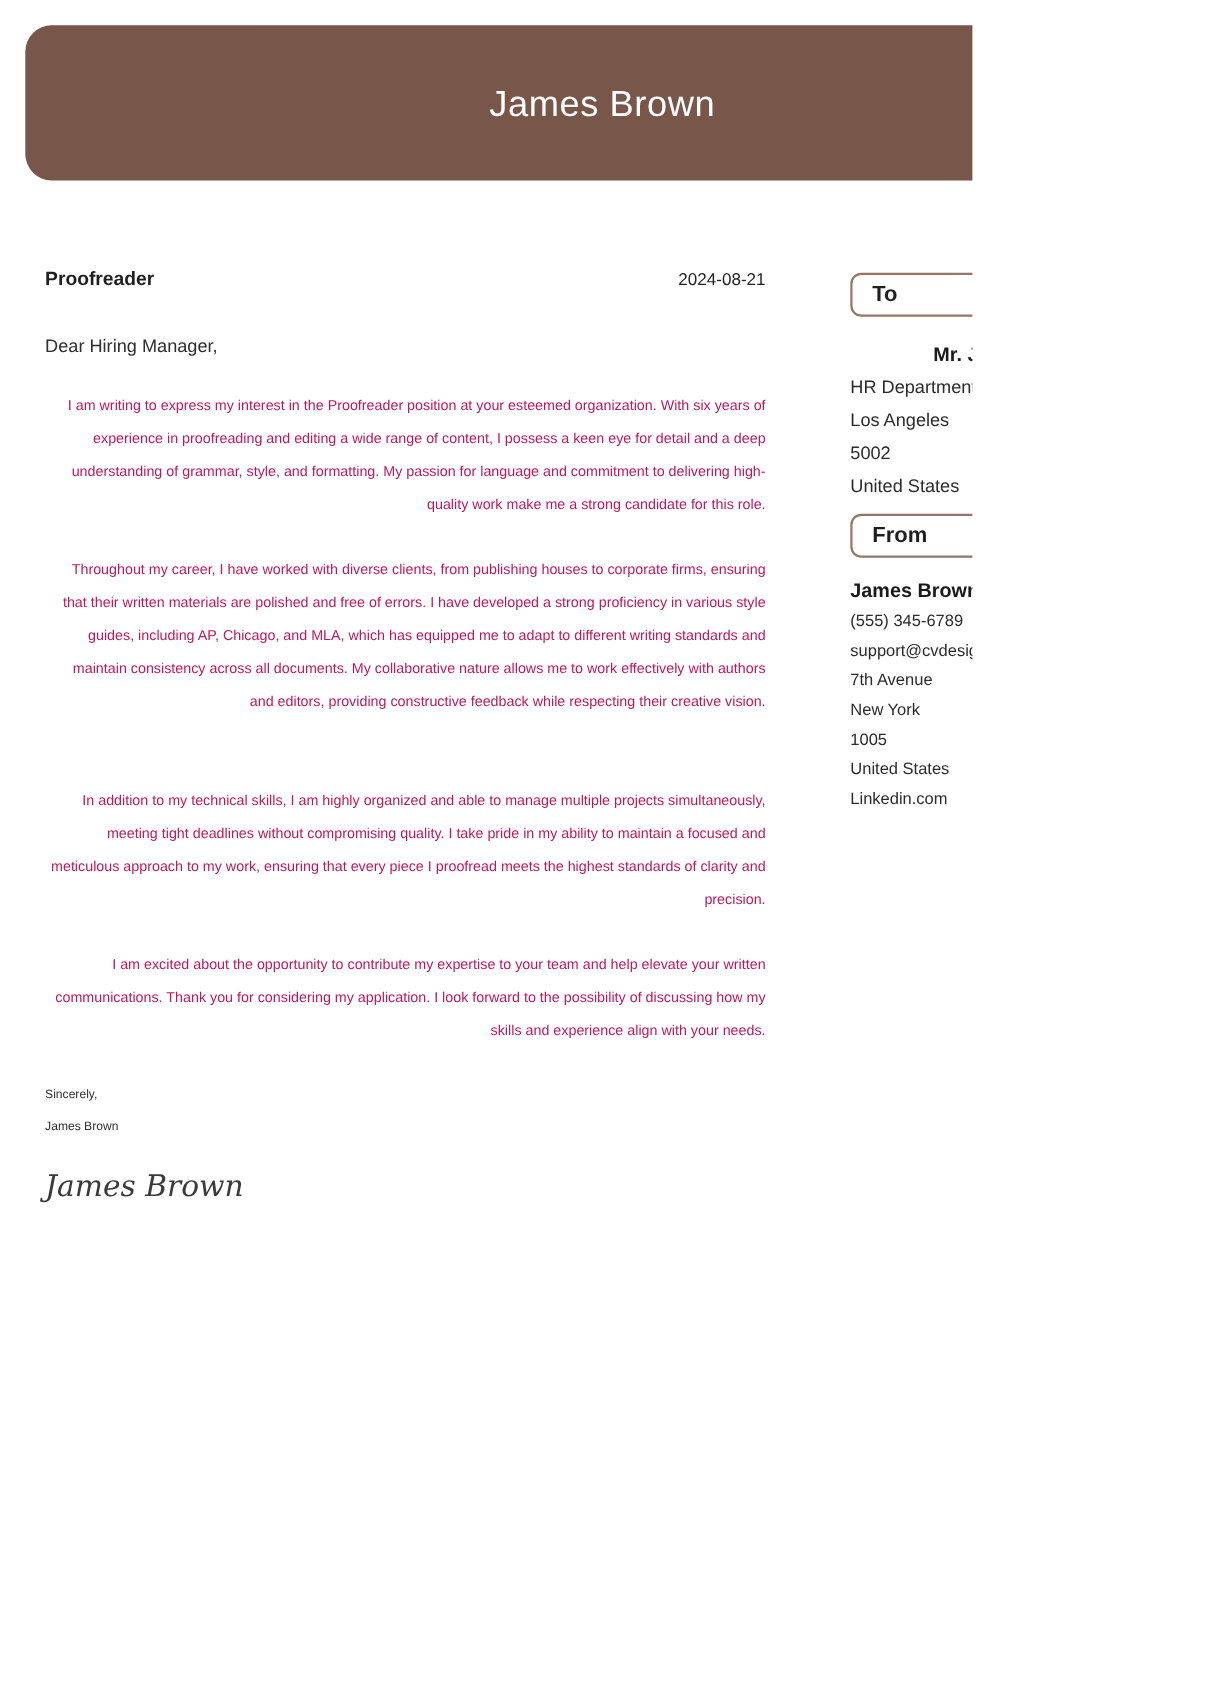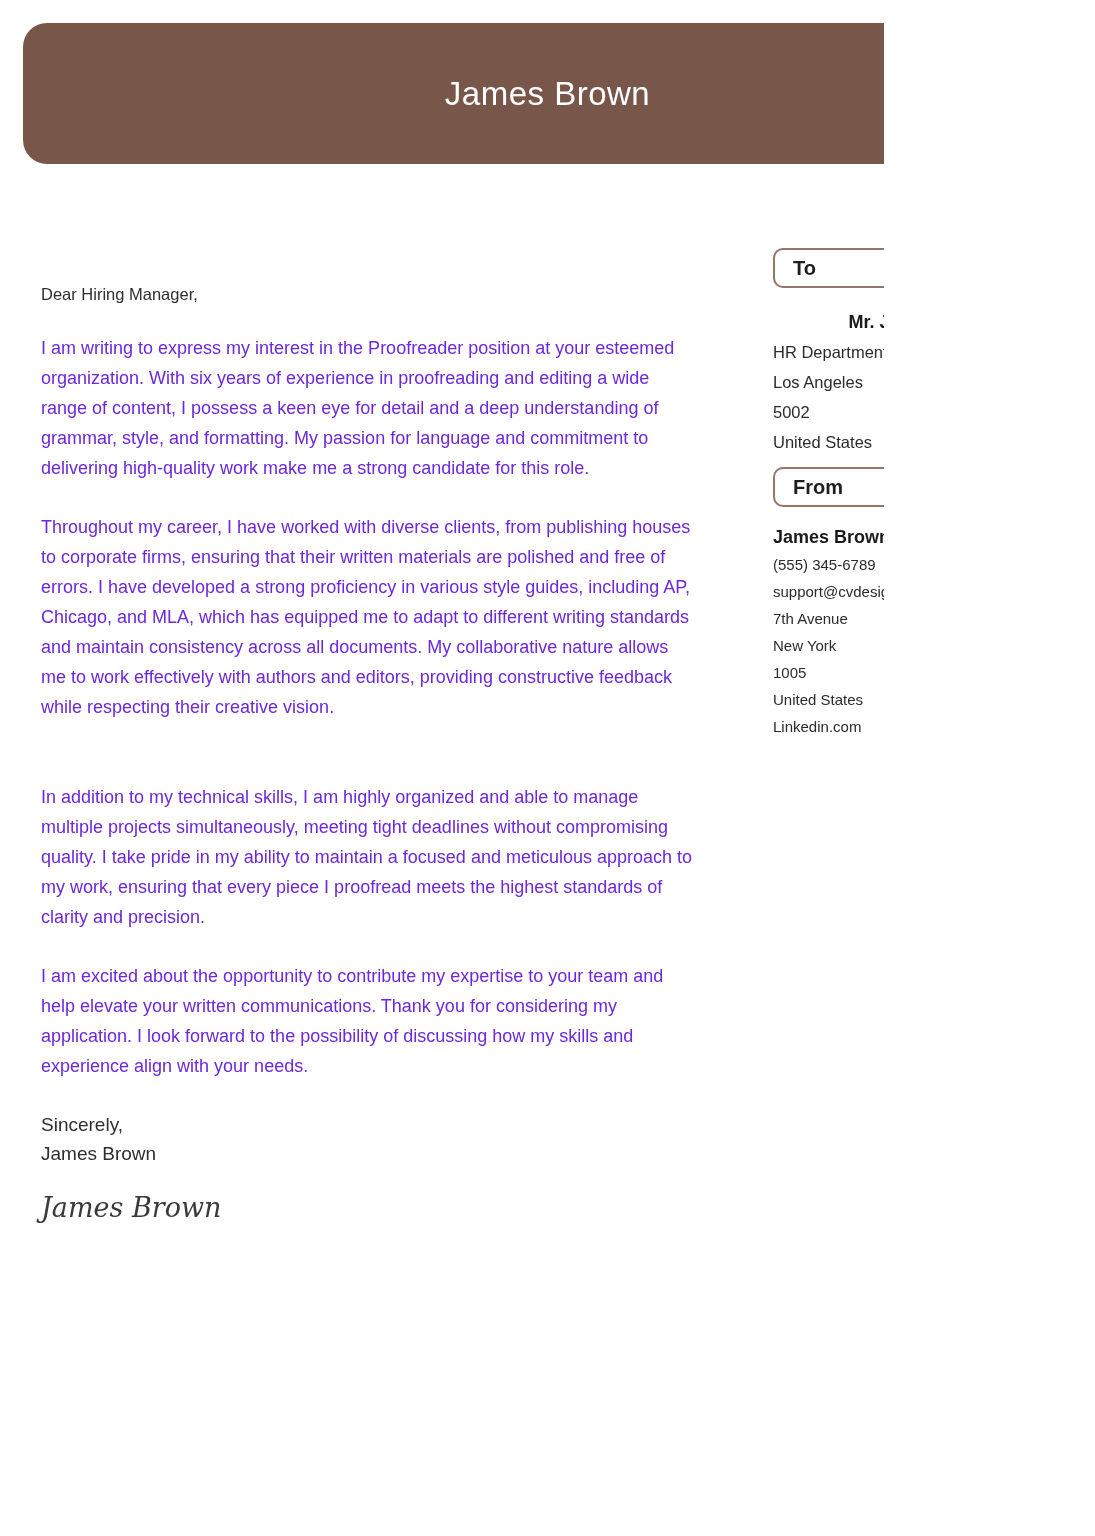--- a/index.html
+++ b/index.html
@@ -51,28 +51,29 @@
     font-size: 15.5px;
     color: #1f1f1f;
   }
   .greeting {
     margin-top: 42px;
     font-size: 16.5px;
     color: #2e2e2e;
   }
   .para {
     margin-top: 29px;
-    font-size: 18px;
+    font-size: 13px;
     line-height: 30px;
-    color: #6d28d9;
+    color: #be185d;
+    text-align: right;
   }
   .para.extra-gap { margin-top: 60px; }
   .closing-block {
     margin-top: 29px;
-    font-size: 19px;
+    font-size: 11px;
     line-height: 29px;
     color: #2e2e2e;
   }
   .signature {
     margin-top: 24px;
     font-family: cursive, "DejaVu Serif", serif;
     font-style: italic;
     font-size: 27px;
     color: #3a3a3a;
   }
@@ -123,20 +124,24 @@
 </head>
 <body>
 
 <div class="page">
 
   <div class="header-banner">
     <div class="header-name">James Brown</div>
   </div>
 
   <div class="letter-col">
+    <div class="title-row">
+      <div class="job-title">Proofreader</div>
+      <div class="letter-date">2024-08-21</div>
+    </div>
 
     <div class="greeting">Dear Hiring Manager,</div>
 
     <div class="para">I am writing to express my interest in the Proofreader position at your esteemed organization. With six years of experience in proofreading and editing a wide range of content, I possess a keen eye for detail and a deep understanding of grammar, style, and formatting. My passion for language and commitment to delivering high-quality work make me a strong candidate for this role.</div>
     <div class="para">Throughout my career, I have worked with diverse clients, from publishing houses to corporate firms, ensuring that their written materials are polished and free of errors. I have developed a strong proficiency in various style guides, including AP, Chicago, and MLA, which has equipped me to adapt to different writing standards and maintain consistency across all documents. My collaborative nature allows me to work effectively with authors and editors, providing constructive feedback while respecting their creative vision.</div>
     <div class="para extra-gap">In addition to my technical skills, I am highly organized and able to manage multiple projects simultaneously, meeting tight deadlines without compromising quality. I take pride in my ability to maintain a focused and meticulous approach to my work, ensuring that every piece I proofread meets the highest standards of clarity and precision.</div>
     <div class="para">I am excited about the opportunity to contribute my expertise to your team and help elevate your written communications. Thank you for considering my application. I look forward to the possibility of discussing how my skills and experience align with your needs.</div>
 
     <div class="closing-block">
       <div>Sincerely,</div>

